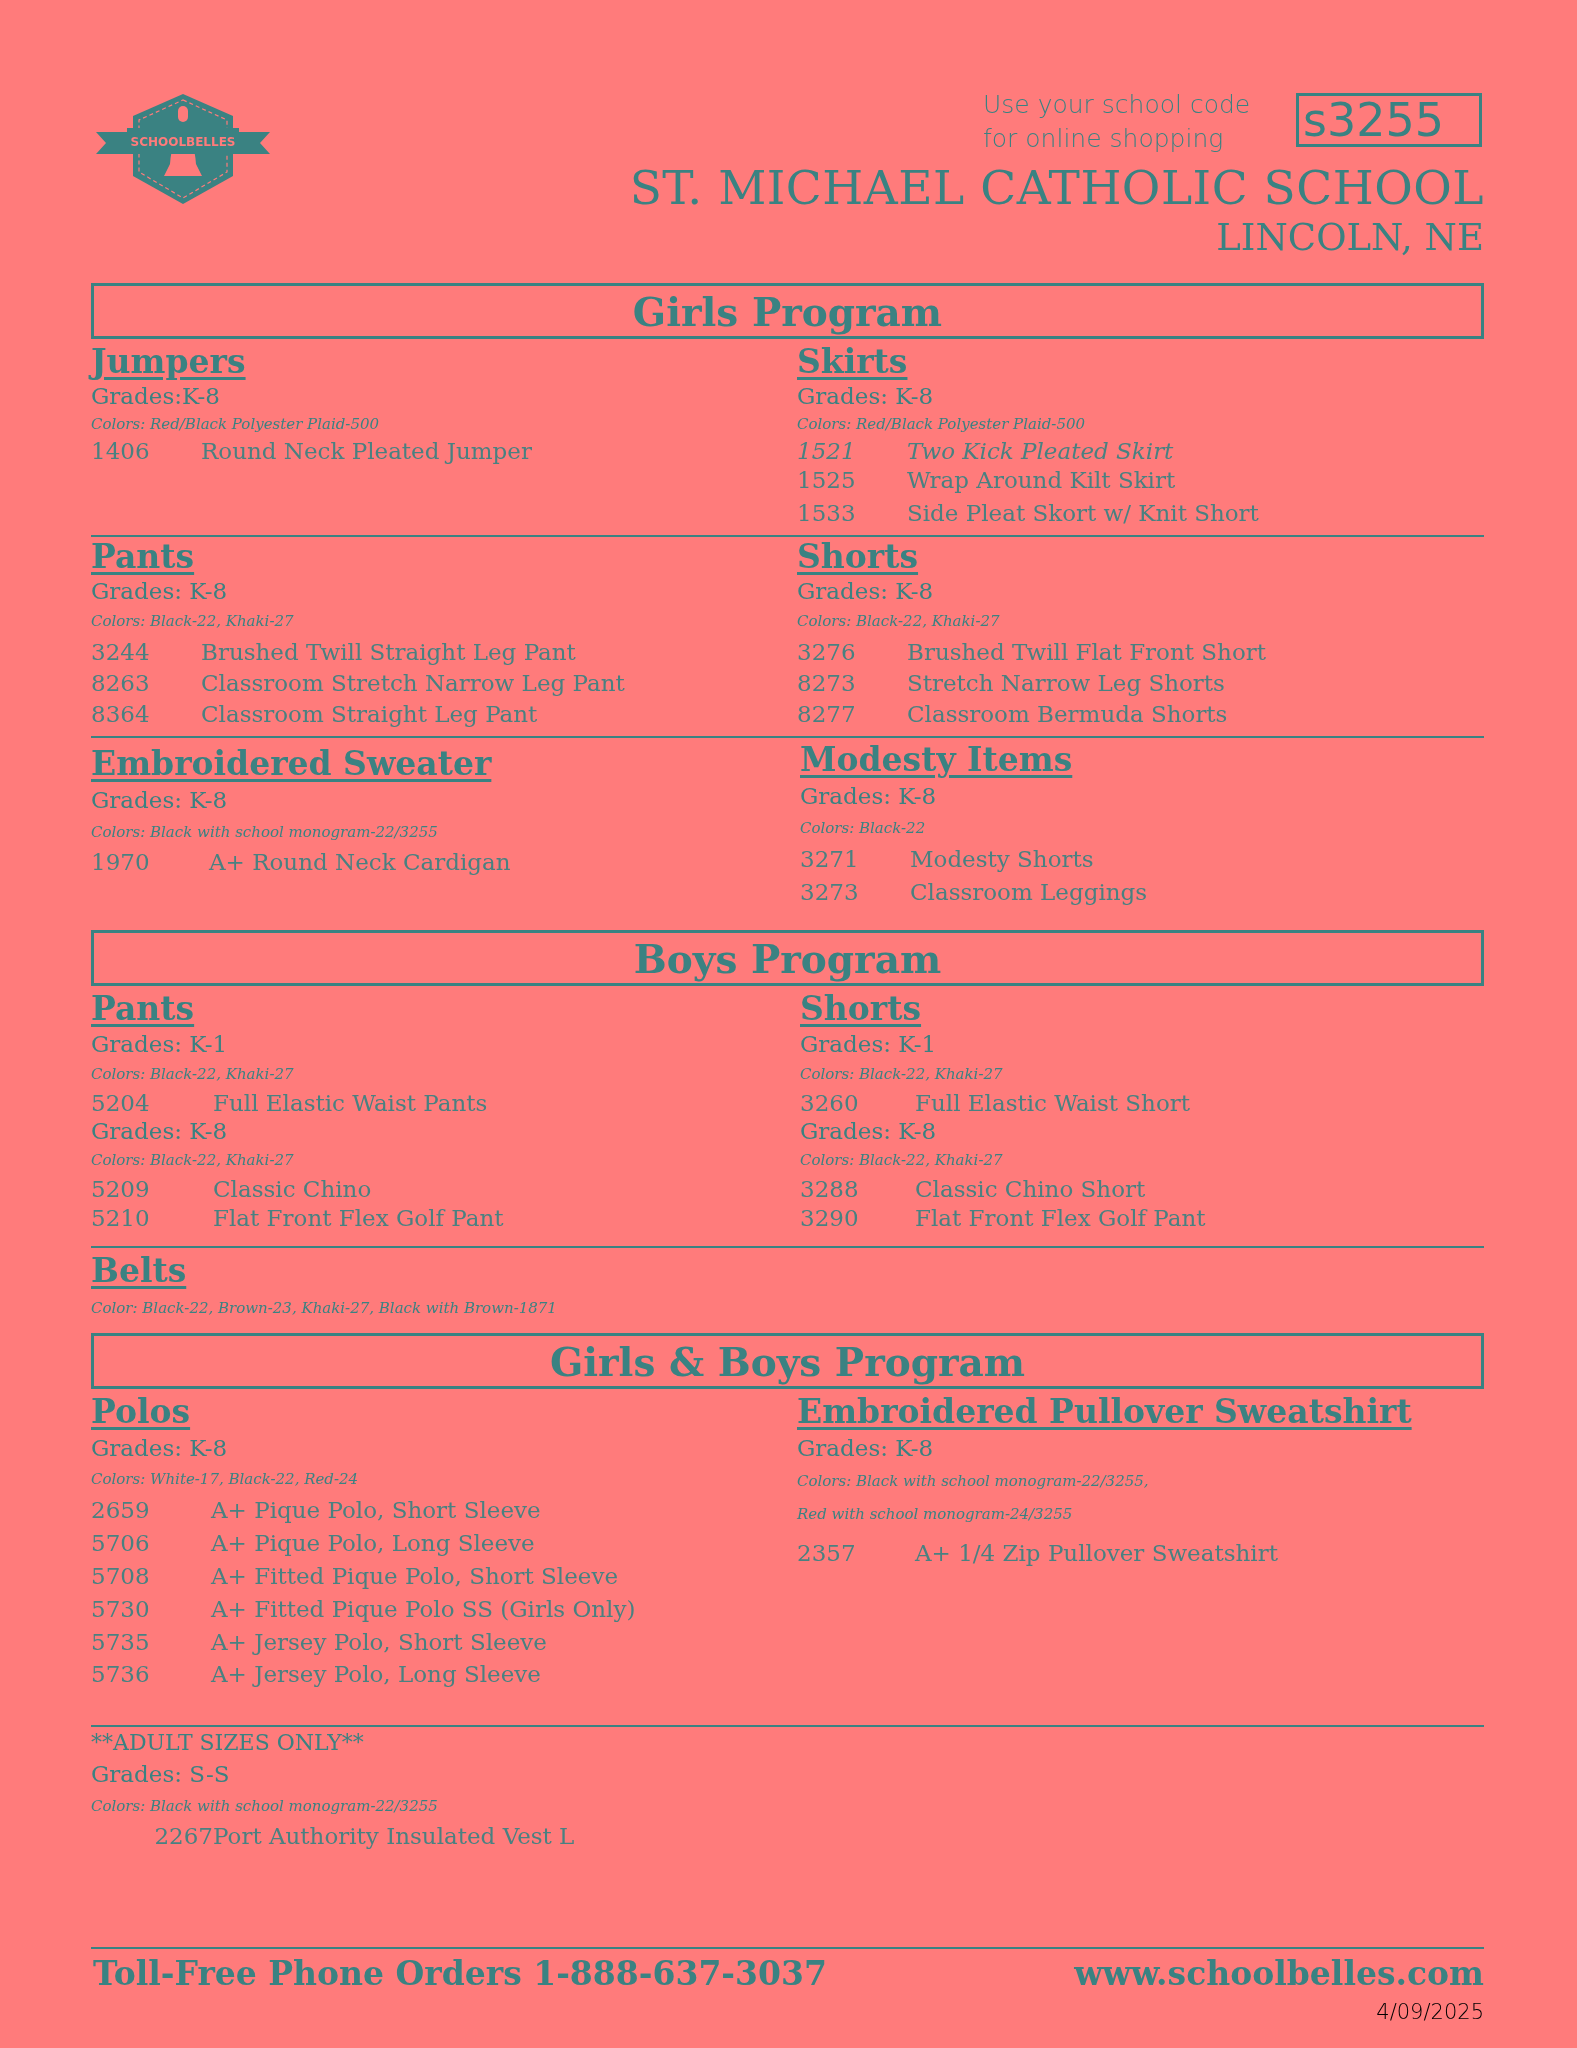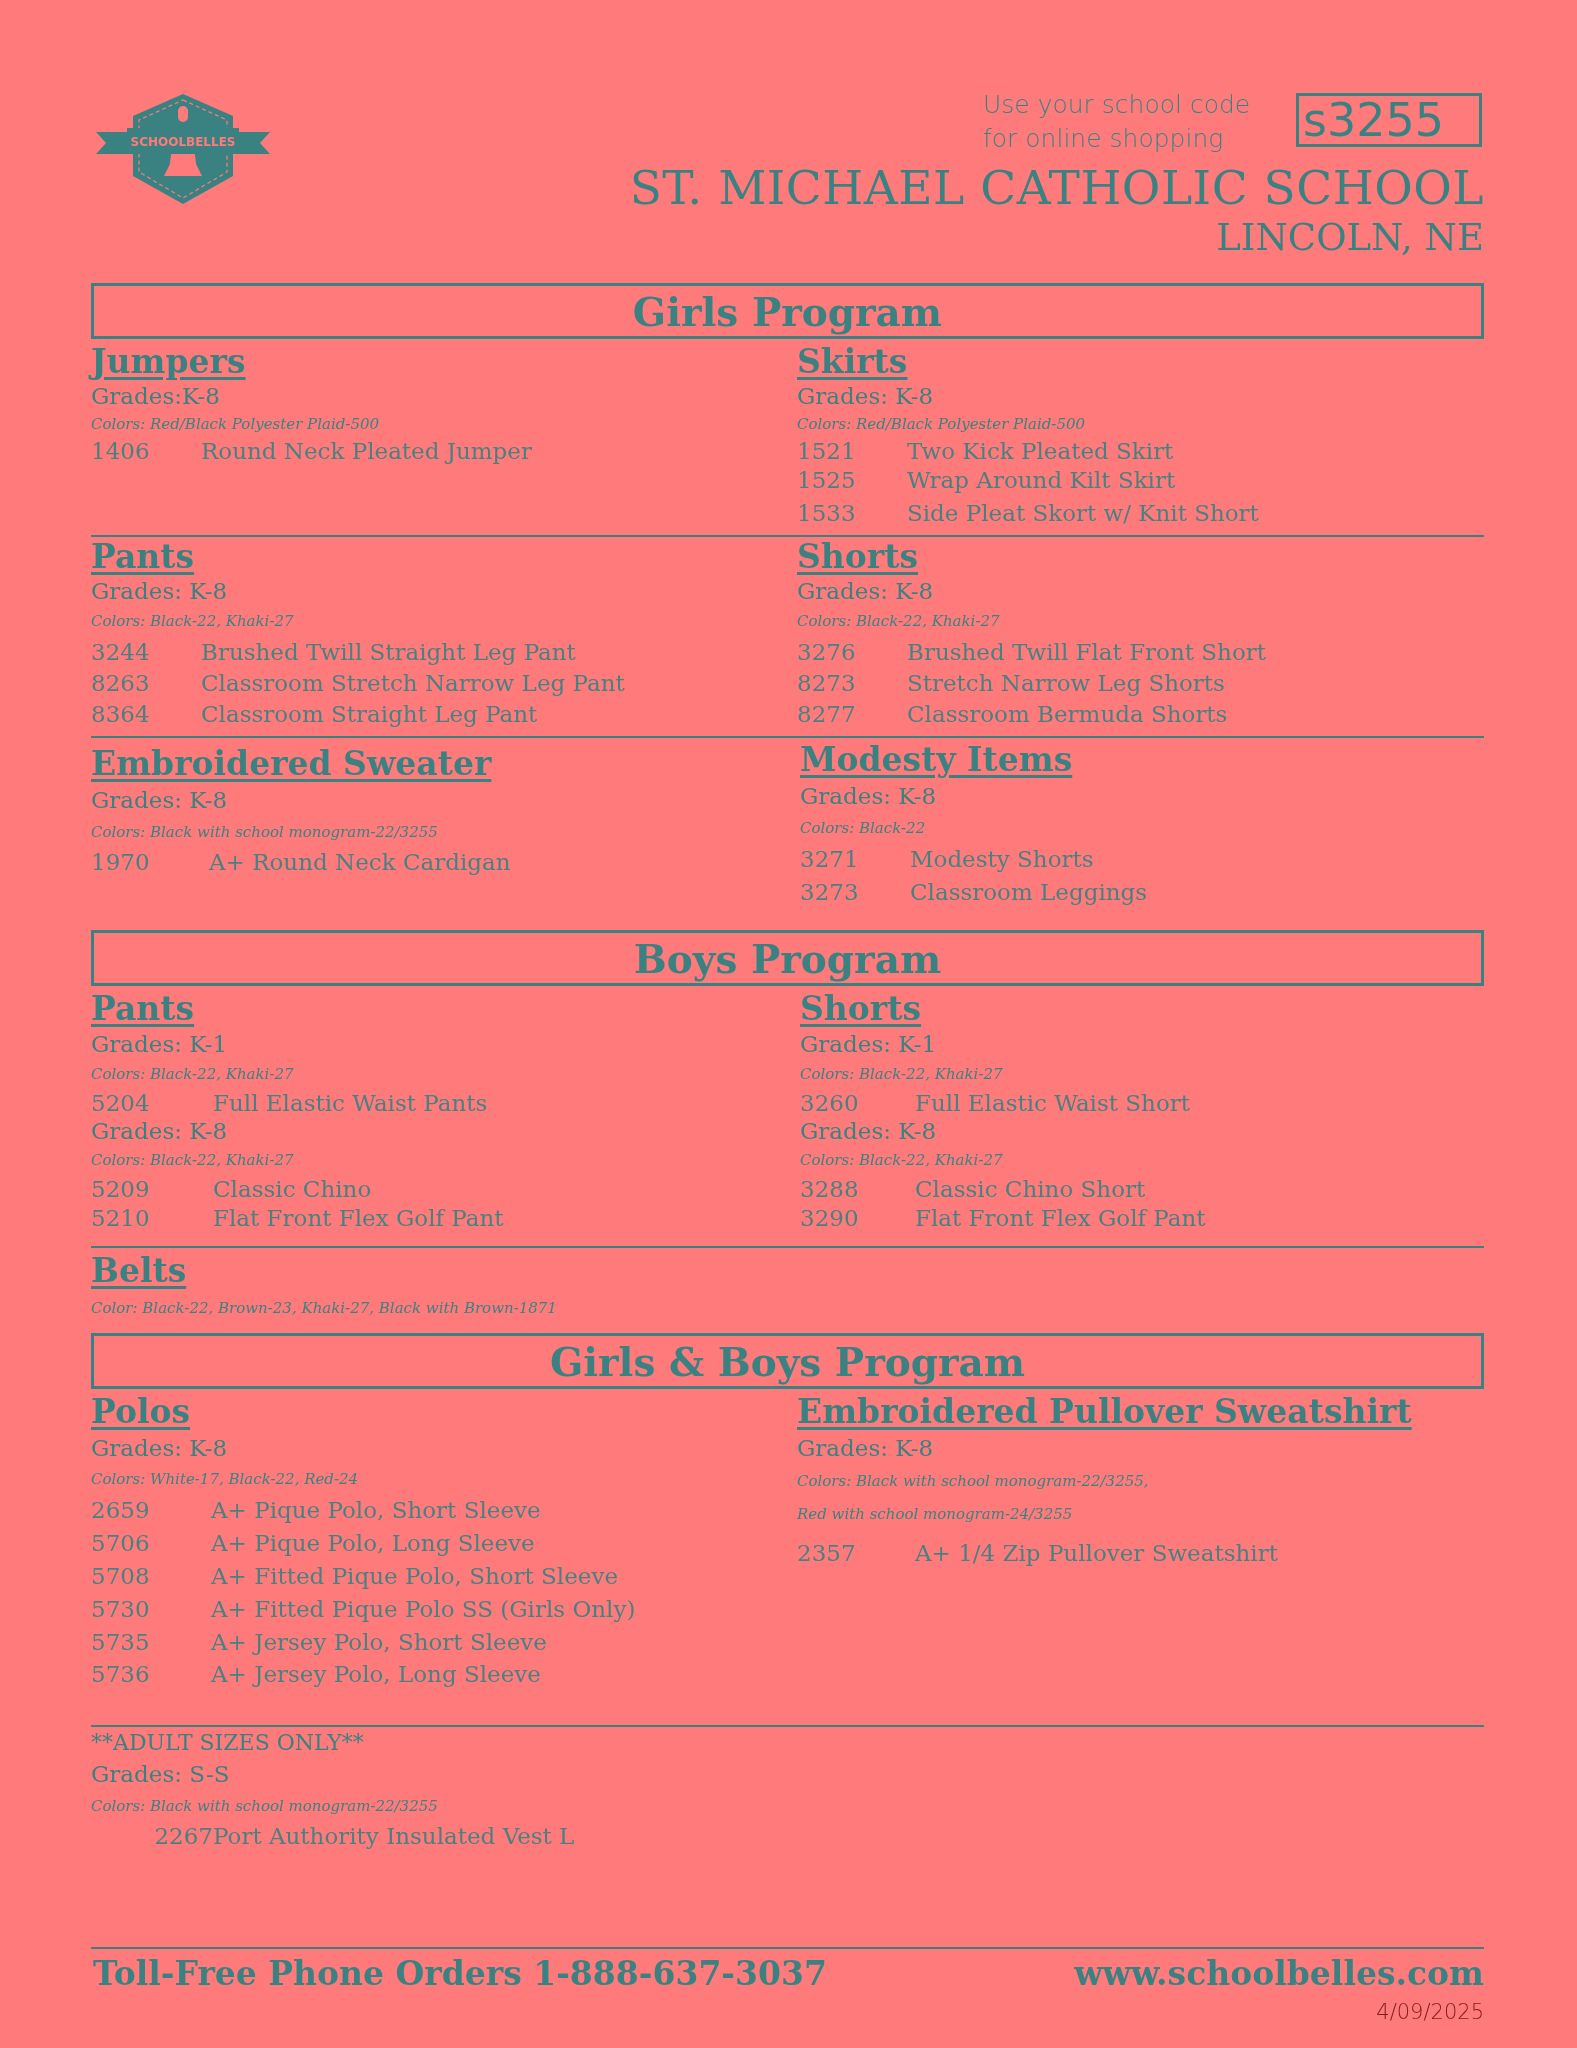--- a/index.html
+++ b/index.html
@@ -21,21 +21,21 @@
   .hr { left: 91px; width: 1393px; height: 2px; background: #3a8282; }
   .cat { position: absolute; }
   .cat-title { font-size: 33px; font-weight: bold; text-decoration: underline; text-decoration-thickness: 3px; text-underline-offset: 4px; line-height: 40px; color: #3a8282; white-space: nowrap; }
   .grades { font-size: 23px; line-height: 28px; color: #3a8282; white-space: nowrap; }
   .colors { font-size: 15px; line-height: 28px; font-style: italic; color: #3a8282; white-space: nowrap; }
   .item { font-size: 23px; line-height: 31px; color: #3a8282; font-weight: 300; white-space: nowrap; opacity: 0.92; }
   .item .num { display: inline-block; width: 110px; }
   .note { font-size: 22px; color: #3a8282; white-space: nowrap; }
   .footer-phone { left: 93px; top: 1954px; font-size: 33px; font-weight: bold; color: #3a8282; white-space: nowrap; }
   .footer-web { right: 93px; top: 1954px; font-size: 33px; font-weight: bold; color: #3a8282; white-space: nowrap; }
-  .footer-date { right: 93px; top: 2000px; font-size: 21px; color: #7f1d1d; font-family: "DejaVu Sans", sans-serif; font-weight: 300; }
+  .footer-date { right: 93px; top: 2000px; font-size: 21px; color: #000000; font-family: "DejaVu Sans", sans-serif; font-weight: 300; }
 </style>
 </head>
 <body>
 
 <div class="abs logo">
   <svg width="182" height="116" viewBox="0 0 182 116">
     <polygon points="91,2 141,24 141,84 91,112 41,84 41,24" fill="#3a8282"></polygon>
     <polygon points="91,8 135,28 135,80 91,106 47,80 47,28" fill="none" stroke="#ff7b7b" stroke-width="1.2" stroke-dasharray="4,3"></polygon>
     <rect x="86" y="14" width="10" height="16" rx="5" fill="#ff7b7b"></rect>
     <path d="M78 72 Q80 45 91 40 Q102 45 104 72 L110 84 L72 84 Z" fill="#ff7b7b"></path>
@@ -60,21 +60,21 @@
   <div class="cat-title">Jumpers</div>
   <div class="grades">Grades:K-8</div>
   <div class="colors">Colors: Red/Black Polyester Plaid-500</div>
   <div class="item" style="line-height:26px;"><span class="num">1406</span><span>Round Neck Pleated Jumper</span></div>
 </div>
 
 <div class="cat" style="left:797px; top:342px;">
   <div class="cat-title">Skirts</div>
   <div class="grades">Grades: K-8</div>
   <div class="colors">Colors: Red/Black Polyester Plaid-500</div>
-  <div class="item" style="line-height:26px;"><span class="num">1521</span><span>Two Kick Pleated Skirt</span></div>
+  <div class="item" style="line-height:26px;font-style:italic;"><span class="num">1521</span><span>Two Kick Pleated Skirt</span></div>
   <div class="item" style="line-height:33px;"><span class="num">1525</span><span>Wrap Around Kilt Skirt</span></div>
   <div class="item" style="line-height:33px;"><span class="num">1533</span><span>Side Pleat Skort w/ Knit Short</span></div>
 </div>
 
 <div class="abs hr" style="top:535px;"></div>
 
 <div class="cat" style="left:91px; top:537px;">
   <div class="cat-title">Pants</div>
   <div class="grades">Grades: K-8</div>
   <div class="colors" style="line-height:32px;">Colors: Black-22, Khaki-27</div>

